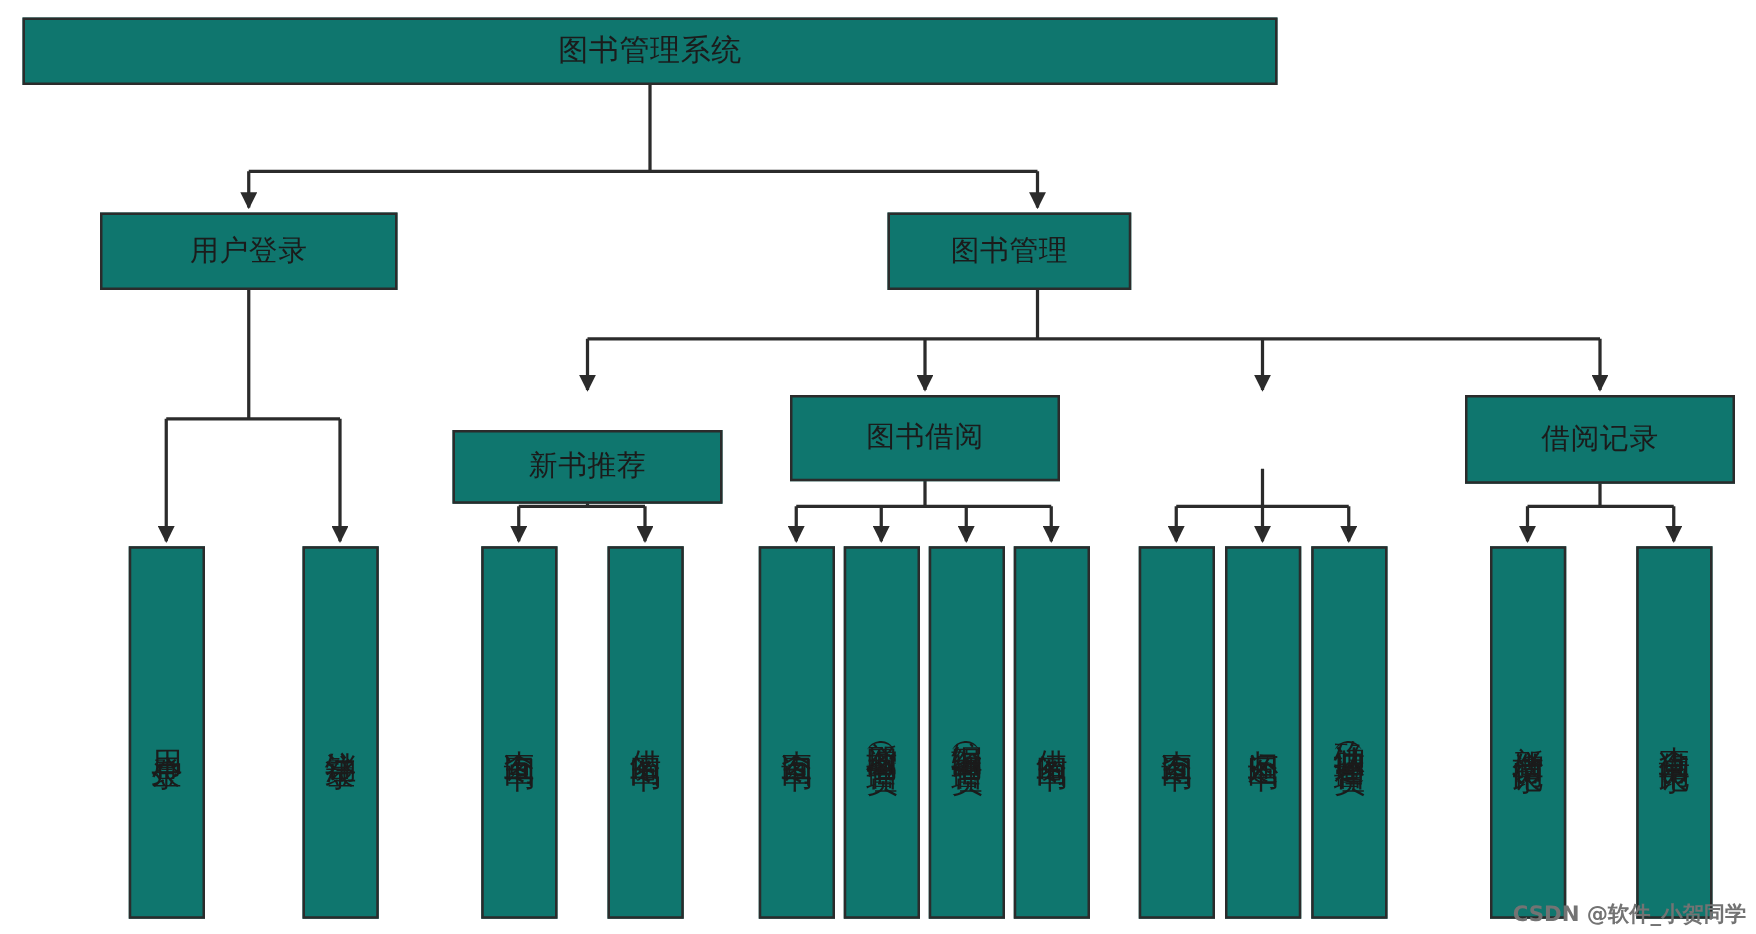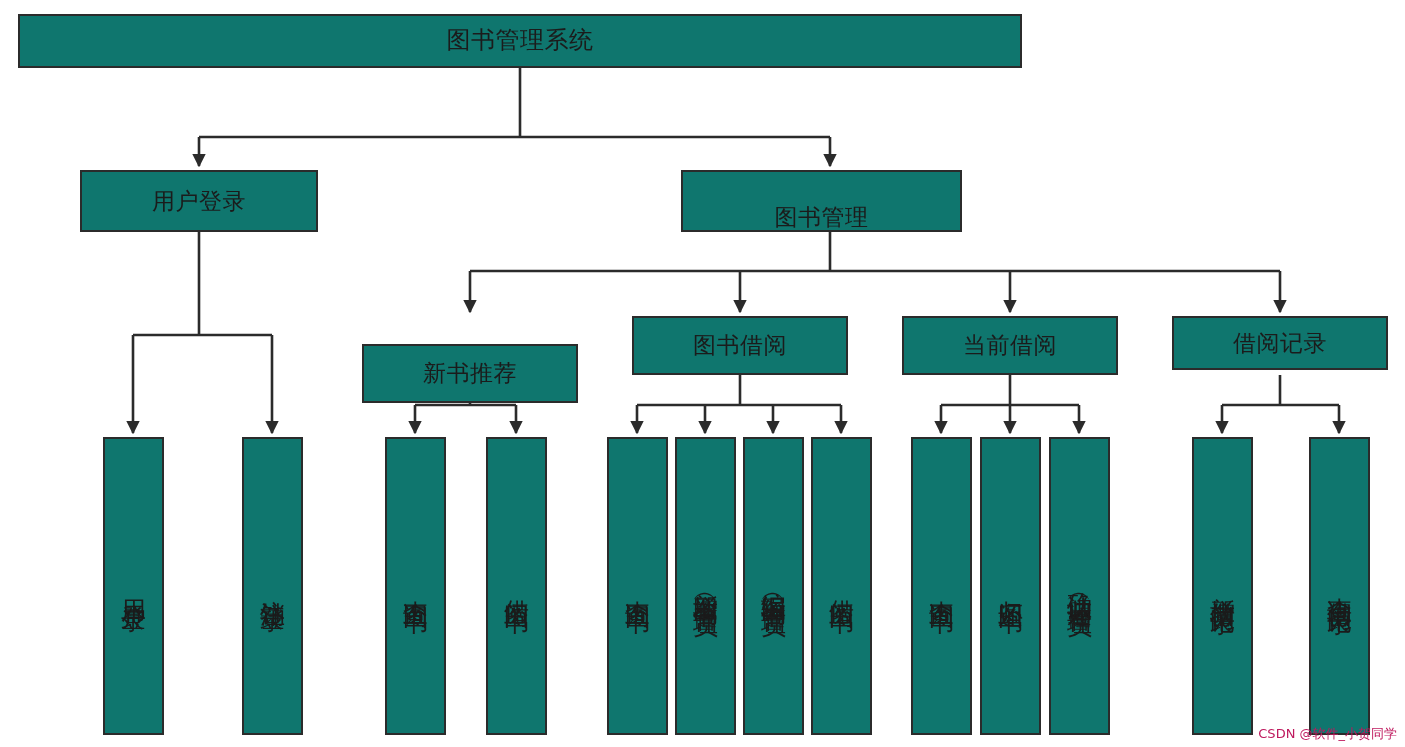--- a/index.html
+++ b/index.html
@@ -62,25 +62,26 @@
     font-size: 25px;
     line-height: 1.0;
     letter-spacing: 3px;
     white-space: nowrap;
     max-height: 100%;
   }
   #watermark {
     position: absolute;
     right: 8px;
     bottom: 4px;
-    font-size: 13px;
-    color: #be185d;
+    font-size: 17px;
+    color: #737373;
     z-index: 5;
     user-select: none;
     white-space: nowrap;
+    font-weight: bold;
   }
 </style>
 </head>
 <body>
 
 <div id="diagram-canvas">
 
   <svg id="edge-layer" viewBox="0 0 1405 747" width="1405" height="747">
     <defs>
       <marker id="arrow" viewBox="0 0 10 10" refX="9" refY="5" markerWidth="5.2" markerHeight="5.2" orient="auto-start-reverse">
@@ -131,34 +132,31 @@
     </g>
   </svg>
 
   <div class="node root horiz" style="left:18px; top:14px; width:1004px; height:54px;">
     <span class="node-label">图书管理系统</span>
   </div>
 
   <div class="node horiz" style="left:80px; top:170px; width:238px; height:62px;">
     <span class="node-label">用户登录</span>
   </div>
-  <div class="node horiz" style="left:681px; top:170px; width:281px; height:62px;align-items:flex-end;">
+  <div class="node horiz" style="left:710px; top:170px; width:195px; height:62px;">
     <span class="node-label">图书管理</span>
   </div>
 
   <div class="node horiz" style="left:362px; top:316px; width:216px; height:59px;margin-top:28px;">
     <span class="node-label">新书推荐</span>
   </div>
-  <div class="node horiz" style="left:632px; top:316px; width:216px; height:59px;">
+  <div class="node horiz" style="left:632px; top:316px; width:216px; height:69px;">
     <span class="node-label">图书借阅</span>
   </div>
-  <div class="node horiz" style="left:902px; top:316px; width:216px; height:59px;">
-    <span class="node-label">当前借阅</span>
-  </div>
-  <div class="node horiz" style="left:1172px; top:316px; width:216px; height:54px;">
+  <div class="node horiz" style="left:1172px; top:316px; width:216px; height:71px;">
     <span class="node-label">借阅记录</span>
   </div>
 
   <div class="node vert" style="left:103px; top:437px; width:61px; height:298px;">
     <span class="node-label">用户登录</span>
   </div>
   <div class="node vert" style="left:242px; top:437px; width:61px; height:298px;">
     <span class="node-label">注销登录</span>
   </div>
 

